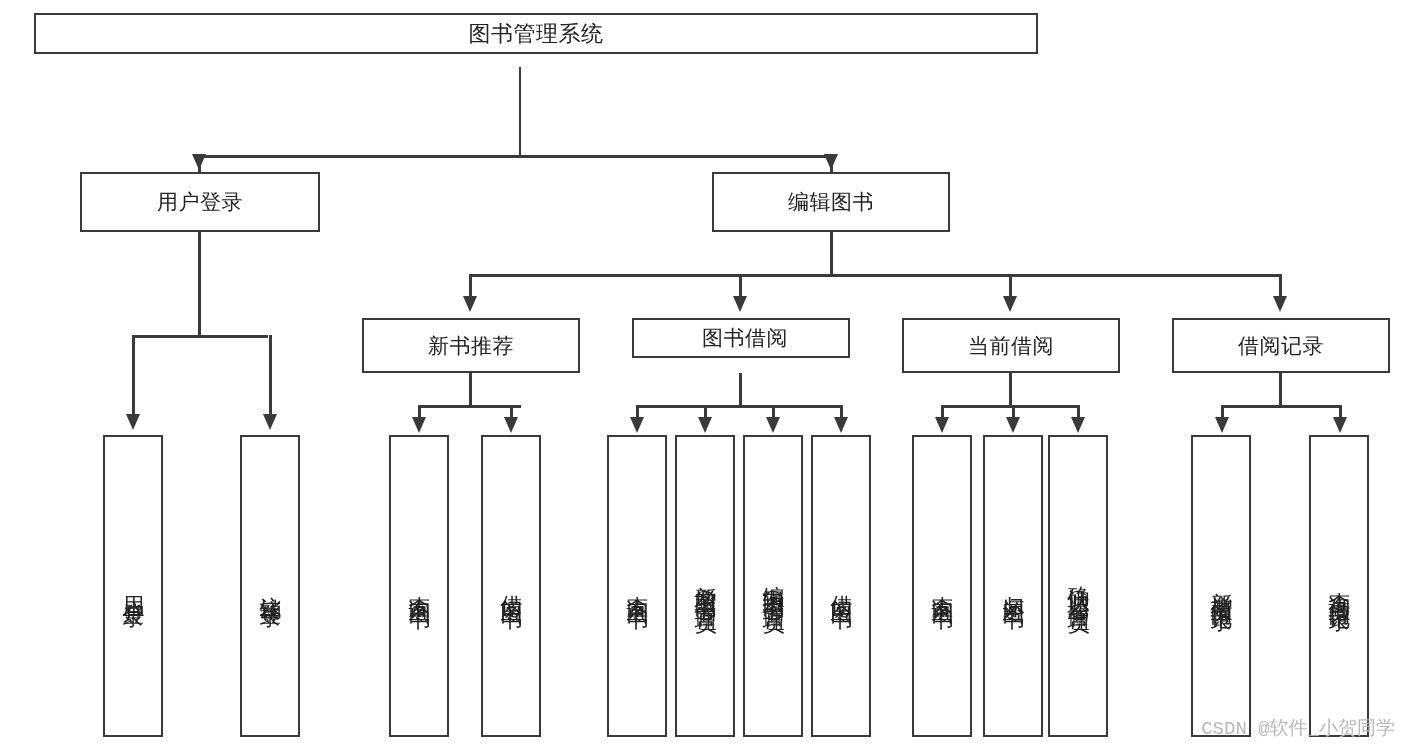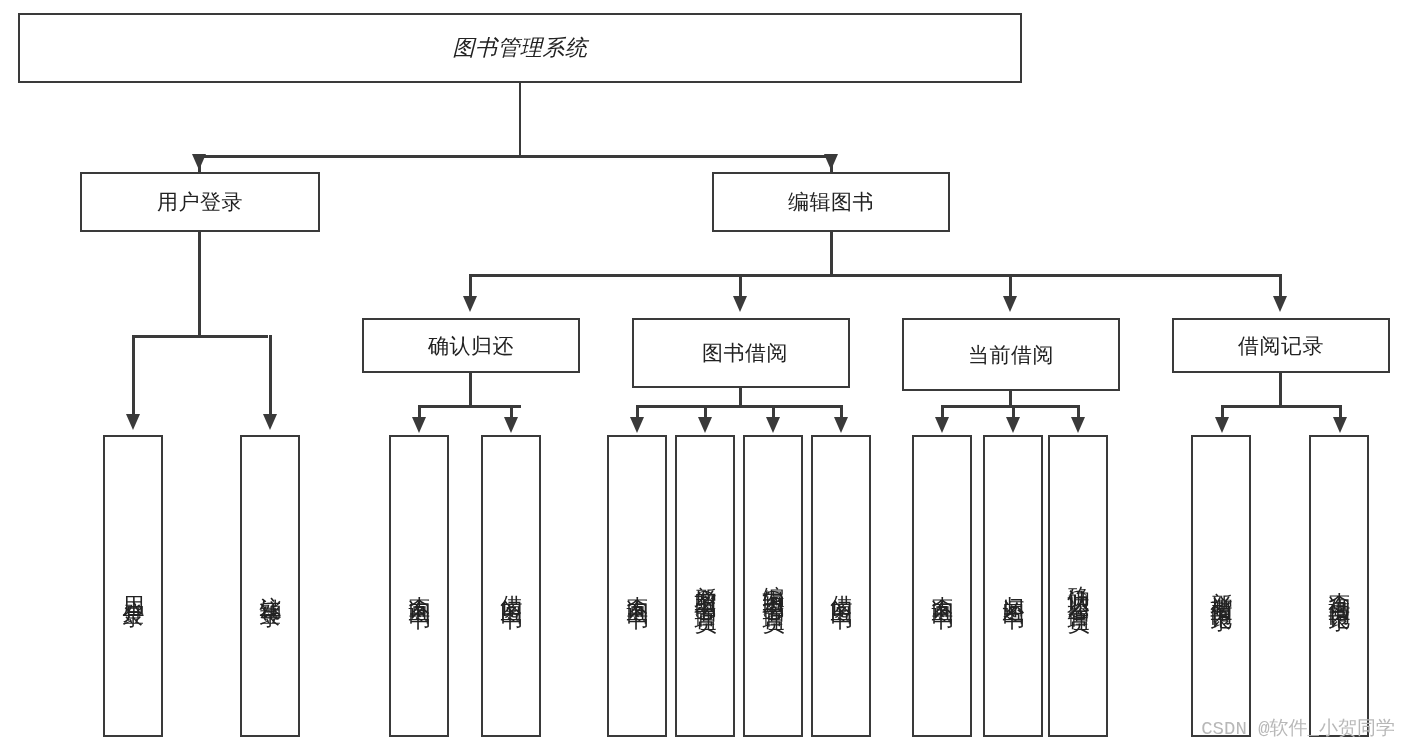--- a/index.html
+++ b/index.html
@@ -133,38 +133,38 @@
   <div class="vline" style="left:1077px;top:405px;height:16px;"></div>
   <div class="arrow" style="left:1071px;top:417px;"></div>
 
   <div class="vline" style="left:1279px;top:373px;height:34px;"></div>
   <div class="hline" style="left:1221px;top:405px;width:118px;"></div>
   <div class="vline" style="left:1221px;top:405px;height:16px;"></div>
   <div class="arrow" style="left:1215px;top:417px;"></div>
   <div class="vline" style="left:1339px;top:405px;height:16px;"></div>
   <div class="arrow" style="left:1333px;top:417px;"></div>
 
-  <div class="node root" style="left:18px;top:13px;width:1004px;height:70px;font-style:italic;">
+  <div class="node root" style="left:34px;top:13px;width:1004px;height:41px;">
     <span>图书管理系统</span>
   </div>
 
   <div class="node lvl2" style="left:80px;top:172px;width:240px;height:60px;">
     <span>用户登录</span>
   </div>
   <div class="node lvl2" style="left:712px;top:172px;width:238px;height:60px;">
     <span>编辑图书</span>
   </div>
 
   <div class="node lvl3" style="left:362px;top:318px;width:218px;height:55px;">
-    <span>确认归还</span>
-  </div>
-  <div class="node lvl3" style="left:632px;top:318px;width:218px;height:70px;padding-left:8px;">
+    <span>新书推荐</span>
+  </div>
+  <div class="node lvl3" style="left:632px;top:318px;width:218px;height:40px;padding-left:8px;">
     <span>图书借阅</span>
   </div>
-  <div class="node lvl3" style="left:902px;top:318px;width:218px;height:73px;">
+  <div class="node lvl3" style="left:902px;top:318px;width:218px;height:55px;">
     <span>当前借阅</span>
   </div>
   <div class="node lvl3" style="left:1172px;top:318px;width:218px;height:55px;">
     <span>借阅记录</span>
   </div>
 
   <div class="node leaf" style="left:103px;top:435px;width:60px;height:302px;">
     <span class="vtext">用户登录</span>
   </div>
   <div class="node leaf" style="left:240px;top:435px;width:60px;height:302px;">

